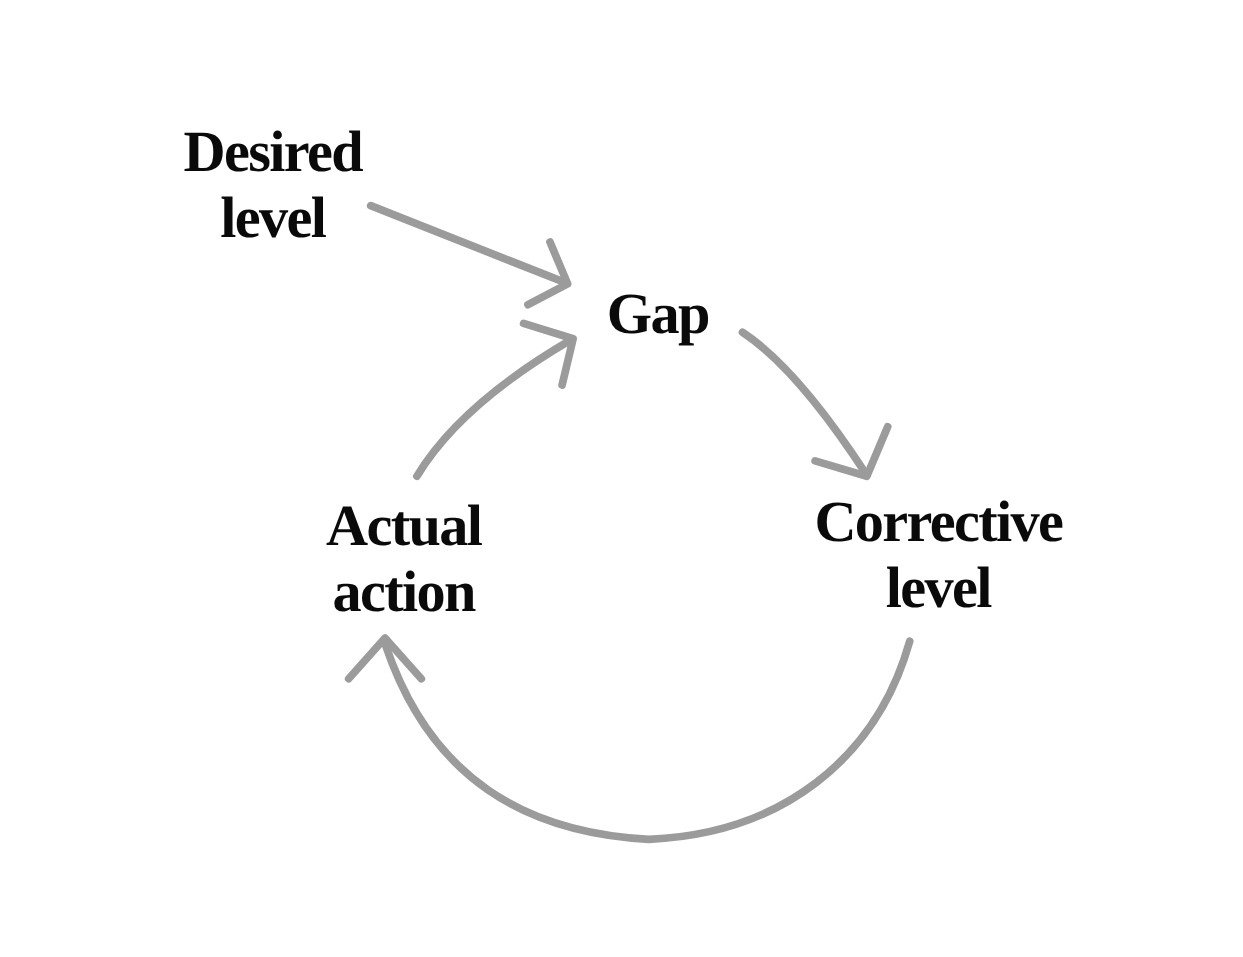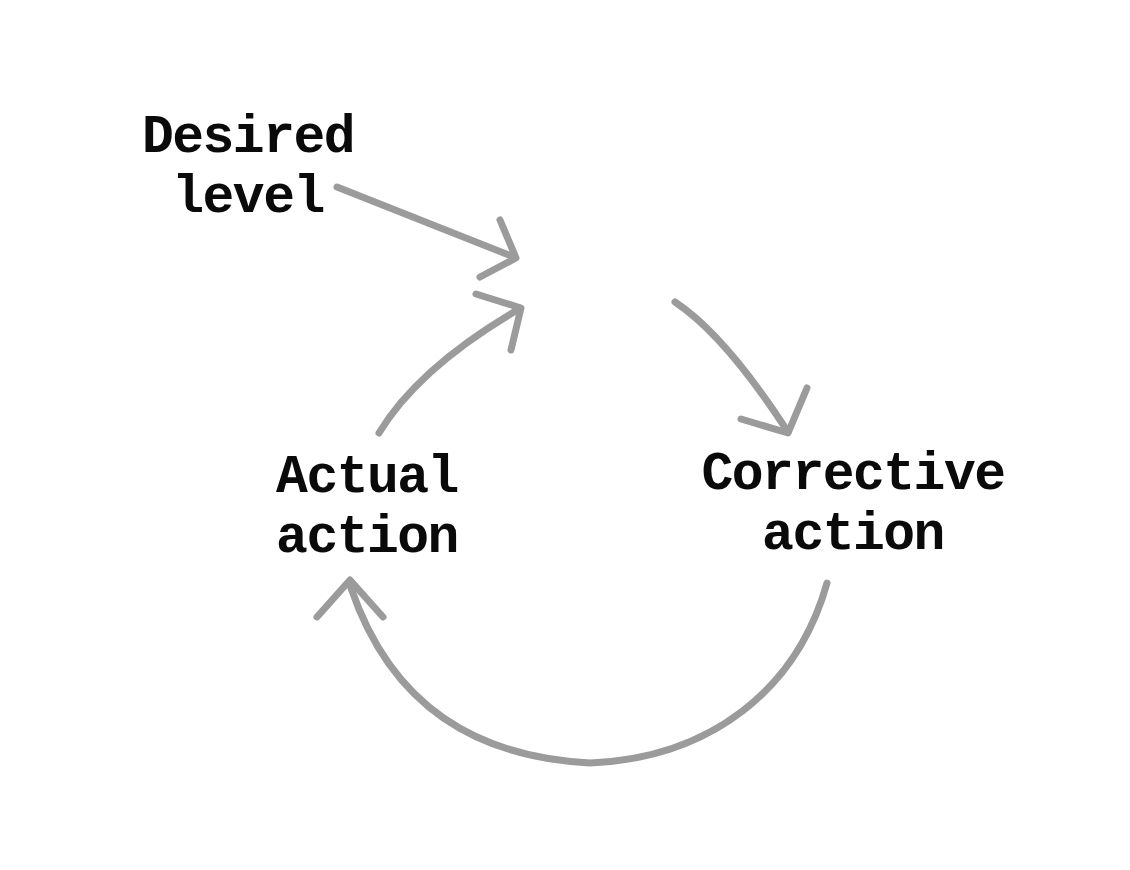--- a/index.html
+++ b/index.html
@@ -11,21 +11,21 @@
     margin: 0;
     padding: 0;
     background: var(--bg-color);
   }
   .canvas {
     position: relative;
     width: 1044px;
     height: 870px;
     background: var(--bg-color);
     overflow: hidden;
-    font-family: Liberation Mono, monospace;
+    font-family: Liberation Serif, serif;
   }
   .arrows-layer {
     position: absolute;
     left: 0;
     top: 0;
     width: 1130px;
     height: 870px;
     display: block;
   }
   .arrow path {
@@ -76,20 +76,21 @@
     <g class="arrow">
       <path d="M 379 433 Q 418 368 519 309"></path>
       <path d="M 476 294 L 521 308 L 511 350"></path>
     </g>
 
   </svg>
 
   <div class="node node-desired-level">Desired
 level</div>
 
+  <div class="node node-gap">Gap</div>
 
   <div class="node node-corrective-action">Corrective
-action</div>
+level</div>
 
   <div class="node node-actual-level">Actual
 action</div>
 
 </div>
 
 </body></html>

